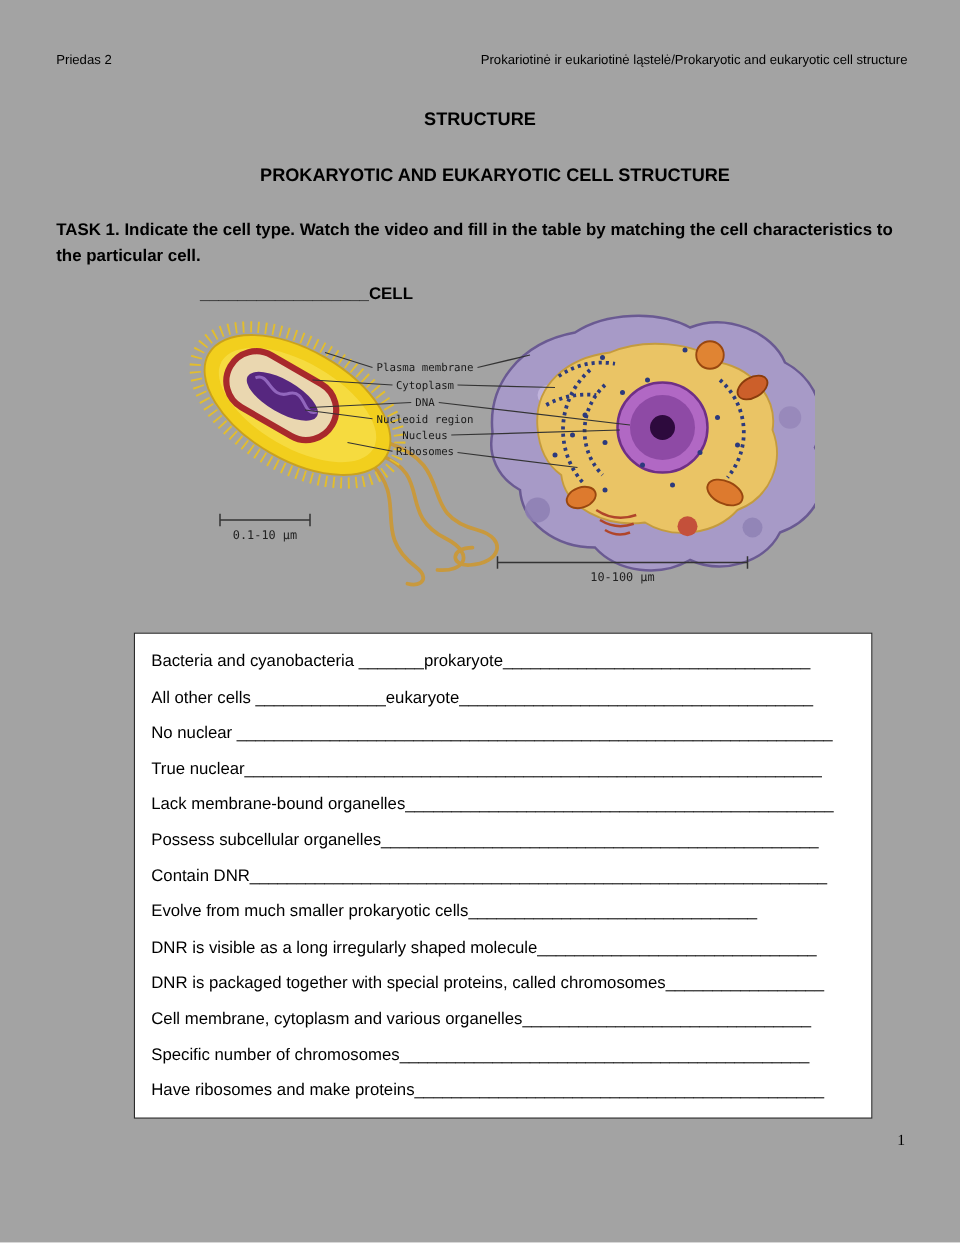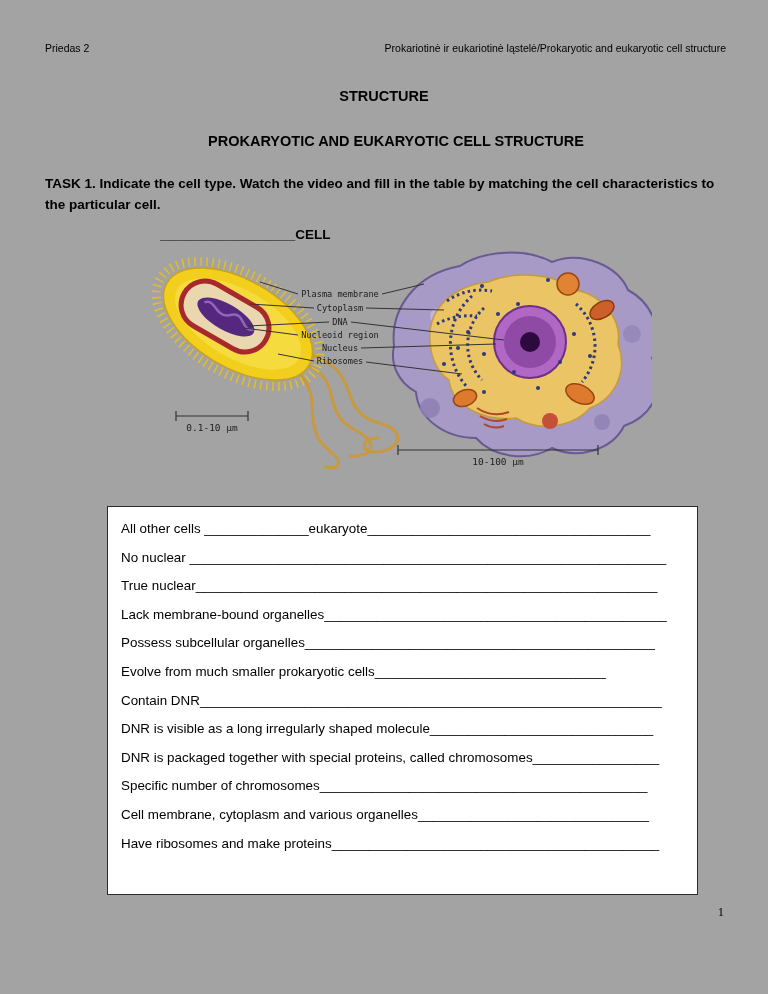--- a/index.html
+++ b/index.html
@@ -165,29 +165,30 @@
       <g stroke="#333" stroke-width="1.2">
         <path d="M266,204 H466"></path>
           <path d="M266,199 V209"></path>
           <path d="M466,199 V209"></path>
       </g>
       <text class="dscale" x="366" y="219" text-anchor="middle">10-100 µm</text>
     </svg>
   </div>
 
   <div class="answer-box">
+    <div class="answer-row">Bacteria and cyanobacteria _______prokaryote_________________________________</div>
     <div class="answer-row">All other cells ______________eukaryote______________________________________</div>
     <div class="answer-row">No nuclear ________________________________________________________________</div>
     <div class="answer-row">True nuclear______________________________________________________________</div>
     <div class="answer-row">Lack membrane-bound organelles______________________________________________</div>
     <div class="answer-row">Possess subcellular organelles_______________________________________________</div>
+    <div class="answer-row">Contain DNR______________________________________________________________</div>
     <div class="answer-row">Evolve from much smaller prokaryotic cells_______________________________</div>
-    <div class="answer-row">Contain DNR______________________________________________________________</div>
     <div class="answer-row">DNR is visible as a long irregularly shaped molecule______________________________</div>
     <div class="answer-row">DNR is packaged together with special proteins, called chromosomes_________________</div>
+    <div class="answer-row">Cell membrane, cytoplasm and various organelles_______________________________</div>
     <div class="answer-row">Specific number of chromosomes____________________________________________</div>
-    <div class="answer-row">Cell membrane, cytoplasm and various organelles_______________________________</div>
     <div class="answer-row">Have ribosomes and make proteins____________________________________________</div>
   </div>
 
   <div class="page-number">1</div>
 
 </div>
 
 </body></html>

